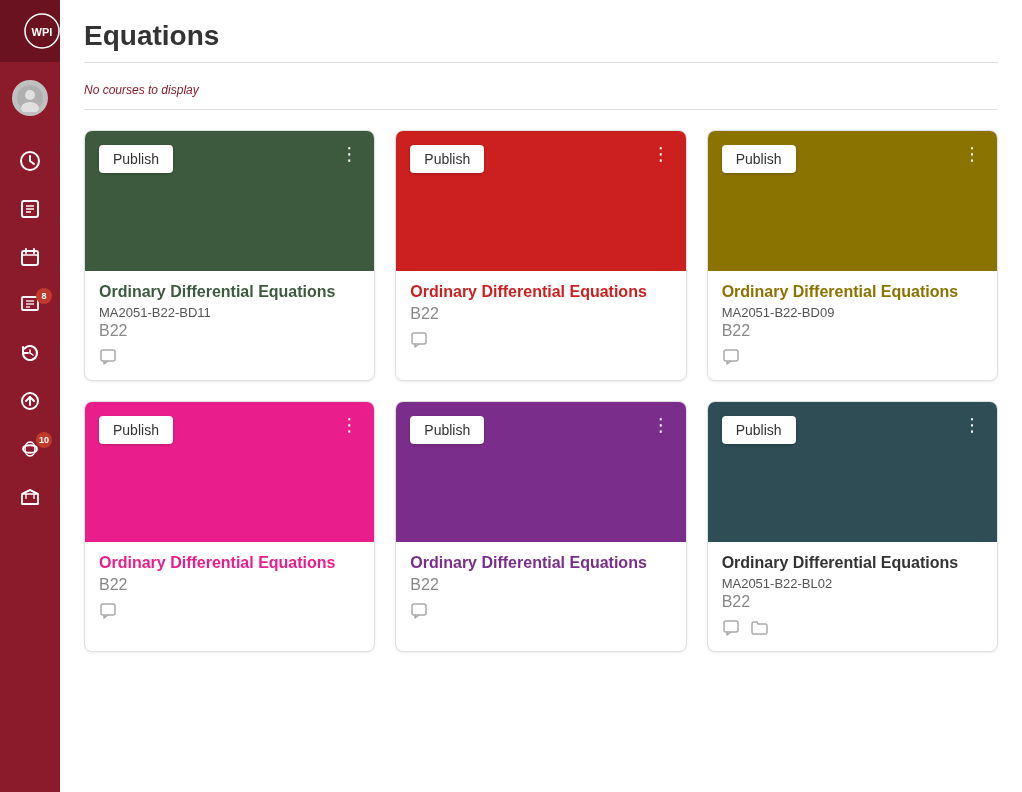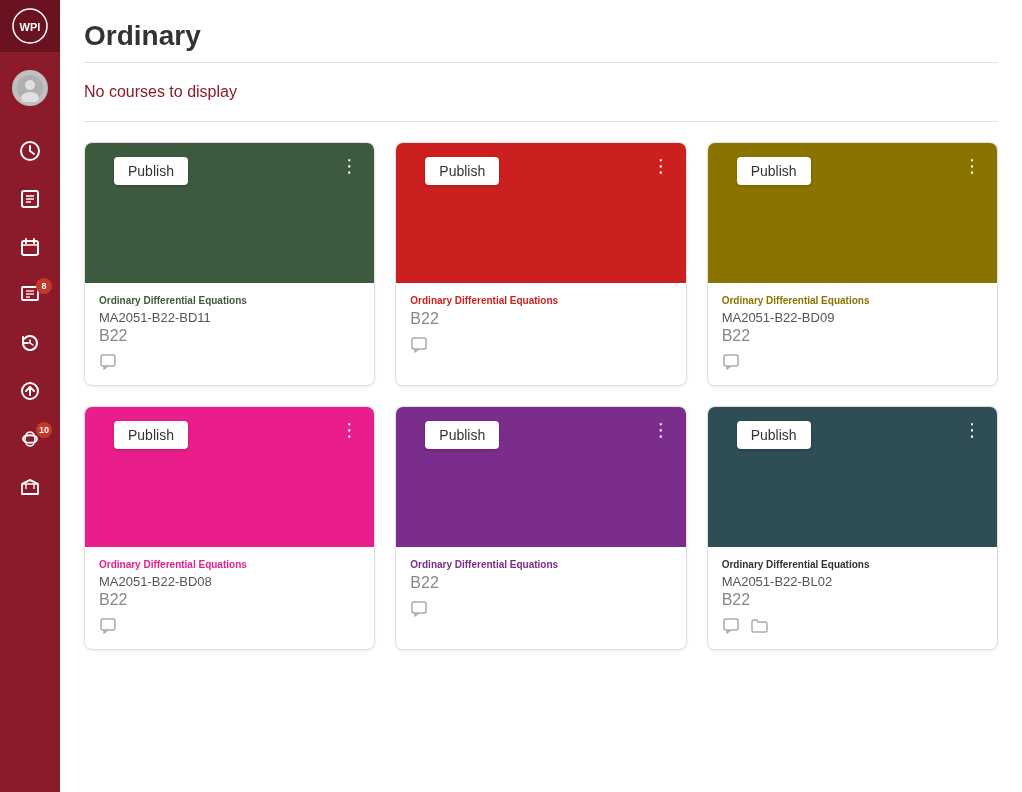--- a/index.html
+++ b/index.html
@@ -10,25 +10,25 @@
       width: 60px;
       background: #8b1a2b;
       display: flex;
       flex-direction: column;
       align-items: center;
       padding-top: 0;
       flex-shrink: 0;
     }
     .sidebar-logo {
       width: 60px;
-      height: 52px;
+      height: 62px;
       background: #6b1220;
       display: flex;
       align-items: center;
-      justify-content: center;
+      justify-content: flex-end;
       color: white;
       font-size: 13px;
       font-weight: bold;
       flex-shrink: 0;
     }
     .sidebar-avatar {
       width: 36px;
       height: 36px;
       border-radius: 50%;
       background: #c0c0c0;
@@ -89,22 +89,23 @@
       border-bottom: 1px solid #e0e0e0;
       margin-bottom: 10px;
     }
     .header h1 {
       font-size: 28px;
       font-weight: 600;
       color: #333;
     }
     .no-courses {
       color: #8b1a2b;
-      font-size: 16px;
-      margin: 10px 0 20px 0;
+      font-size: 12px;
+      margin: 10px 0 12px 0;
+      font-style: italic;
     }
     .section-title {
       font-size: 22px;
       font-weight: 600;
       color: #333;
       margin-bottom: 6px;
     }
     .section-divider {
       border: none;
       border-top: 1px solid #e0e0e0;
@@ -132,37 +133,36 @@
     .publish-btn {
       background: white;
       border: none;
       border-radius: 4px;
       padding: 6px 14px;
       font-size: 14px;
       font-weight: 500;
       cursor: pointer;
       color: #333;
       box-shadow: 0 1px 3px rgba(0,0,0,0.2);
-      margin-left: 15px;
     }
     .card-menu {
       position: absolute;
       top: 14px;
       right: 14px;
       color: white;
       cursor: pointer;
       font-size: 18px;
       line-height: 1;
       letter-spacing: 2px;
     }
     .card-body {
       padding: 12px 14px 10px 14px;
     }
     .course-title {
-      font-size: 10px;
+      font-size: 16px;
       font-weight: 600;
       margin-bottom: 4px;
     }
     .course-code {
       font-size: 13px;
       color: #555;
       margin-bottom: 2px;
     }
     .course-term {
       font-size: 16px;
@@ -277,21 +277,21 @@
         <line x1="3" y1="8" x2="19" y2="8" stroke="white" stroke-width="1.5"></line>
         <line x1="7" y1="8" x2="7" y2="13" stroke="white" stroke-width="1.3"></line>
         <line x1="15" y1="8" x2="15" y2="13" stroke="white" stroke-width="1.3"></line>
       </svg>
     </div>
   </div>
 </div>
 
 <div class="main">
   <div class="header">
-    <h1>Ordinary</h1>
+    <h1>Equations</h1>
   </div>
   <p class="no-courses">No courses to display</p>
 
   <hr class="section-divider">
 
   <div class="courses-grid" id="courses-grid">
   <div class="course-card">
     <div class="card-banner banner-darkgreen">
       <button class="publish-btn">Publish</button>
       <div class="card-menu">⋮</div>
@@ -344,21 +344,20 @@
       </div>
     </div>
   </div>
       <div class="course-card">
     <div class="card-banner banner-pink">
       <button class="publish-btn">Publish</button>
       <div class="card-menu">⋮</div>
     </div>
     <div class="card-body">
       <div class="course-title title-pink">Ordinary Differential Equations</div>
-      <div class="course-code">MA2051-B22-BD08</div>
       <div class="course-term">B22</div>
       <div class="card-icons">
         <span class="card-icon"><svg width="18" height="18" viewBox="0 0 18 18" fill="none">
                 <rect x="2" y="2" width="14" height="11" rx="2" stroke="#aaa" stroke-width="1.5"></rect>
                 <polyline points="5,13 5,16 9,13" stroke="#aaa" stroke-width="1.5" stroke-linejoin="round"></polyline>
               </svg></span>
 
       </div>
     </div>
   </div>

